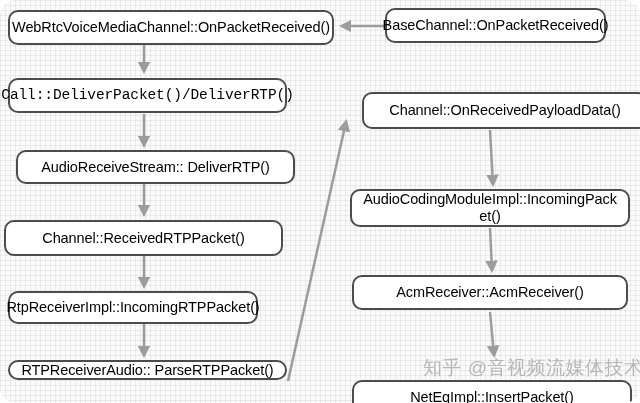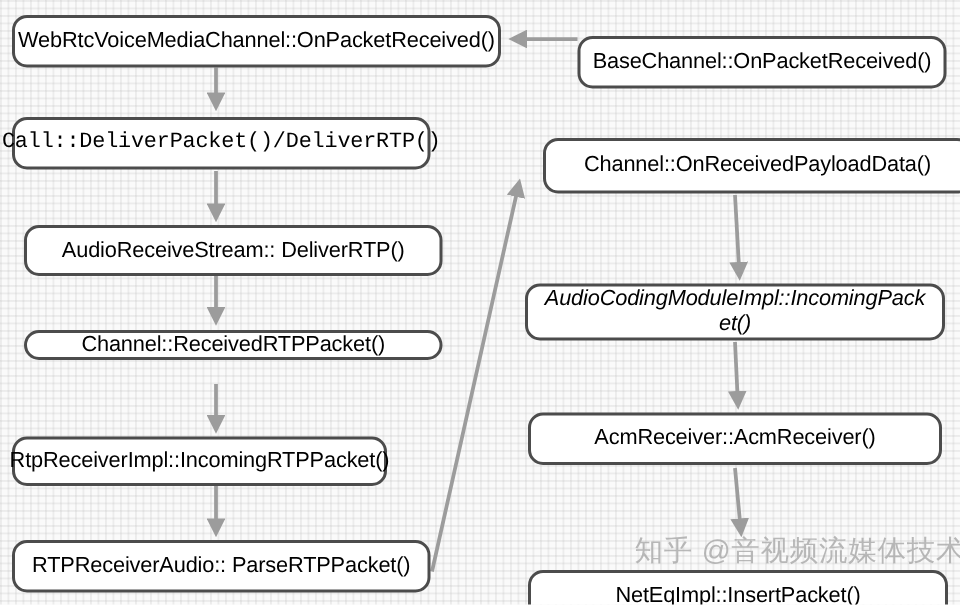--- a/index.html
+++ b/index.html
@@ -8,20 +8,21 @@
   .stage {
     position: relative;
     width: 640px;
     height: 403px;
     overflow: hidden;
     background-color: #fafafa;
     background-image:
       linear-gradient(to right, rgba(185,185,185,0.22) 1px, transparent 1px),
       linear-gradient(to bottom, rgba(185,185,185,0.22) 1px, transparent 1px);
     background-size: 5px 5px;
+    border-radius: 16px;
   }
 
   .arrows {
     position: absolute;
     left: 0; top: 0;
     width: 640px; height: 403px;
     z-index: 1;
     pointer-events: none;
   }
 
@@ -36,21 +37,21 @@
     align-items: center;
     justify-content: center;
     text-align: center;
     font-size: 14.5px;
     line-height: 17px;
     color: #000000;
     letter-spacing: -0.1px;
   }
   .node .lbl { white-space: nowrap; }
   .node.wrap { padding: 0 9px; }
-  .node.wrap .lbl { white-space: normal; word-break: break-all; font-style: italic; }
+  .node.wrap .lbl { white-space: normal; word-break: break-all; }
 
   .watermark {
     position: absolute;
     left: 423px;
     top: 355px;
     z-index: 3;
     font-size: 19px;
     line-height: 26px;
     letter-spacing: 0.5px;
     color: rgba(172,172,172,0.85);
@@ -83,31 +84,31 @@
 
   <div class="node" style="left:8px;   top:10px;  width:326px; height:35px;">
     <span class="lbl">WebRtcVoiceMediaChannel::OnPacketReceived()</span>
   </div>
   <div class="node" style="left:8px;   top:78px;  width:279px; height:35px;font-family:Liberation Mono, monospace;">
     <span class="lbl">Call::DeliverPacket()/DeliverRTP()</span>
   </div>
   <div class="node" style="left:16px;   top:150px; width:279px; height:34px;">
     <span class="lbl">AudioReceiveStream:: DeliverRTP()</span>
   </div>
-  <div class="node" style="left:16px;   top:220px; width:279px; height:20px;">
+  <div class="node" style="left:4px;   top:220px; width:279px; height:36px;">
     <span class="lbl">Channel::ReceivedRTPPacket()</span>
   </div>
   <div class="node" style="left:8px;   top:291px; width:250px; height:33px;">
     <span class="lbl">RtpReceiverImpl::IncomingRTPPacket()</span>
   </div>
-  <div class="node" style="left:8px;   top:360px; width:279px; height:35px;">
+  <div class="node" style="left:8px;   top:360px; width:279px; height:20px;">
     <span class="lbl">RTPReceiverAudio:: ParseRTPPacket()</span>
   </div>
 
-  <div class="node" style="left:385px; top:24px;   width:246px; height:35px;">
+  <div class="node" style="left:385px; top:8px;   width:221px; height:35px;">
     <span class="lbl">BaseChannel::OnPacketReceived()</span>
   </div>
   <div class="node" style="left:362px; top:92px;  width:286px; height:37px;">
     <span class="lbl">Channel::OnReceivedPayloadData()</span>
   </div>
   <div class="node wrap" style="left:350px; top:189px; width:280px; height:38px;">
     <span class="lbl">AudioCodingModuleImpl::IncomingPacket()</span>
   </div>
   <div class="node" style="left:352px; top:275px; width:276px; height:35px;">
     <span class="lbl">AcmReceiver::AcmReceiver()</span>

